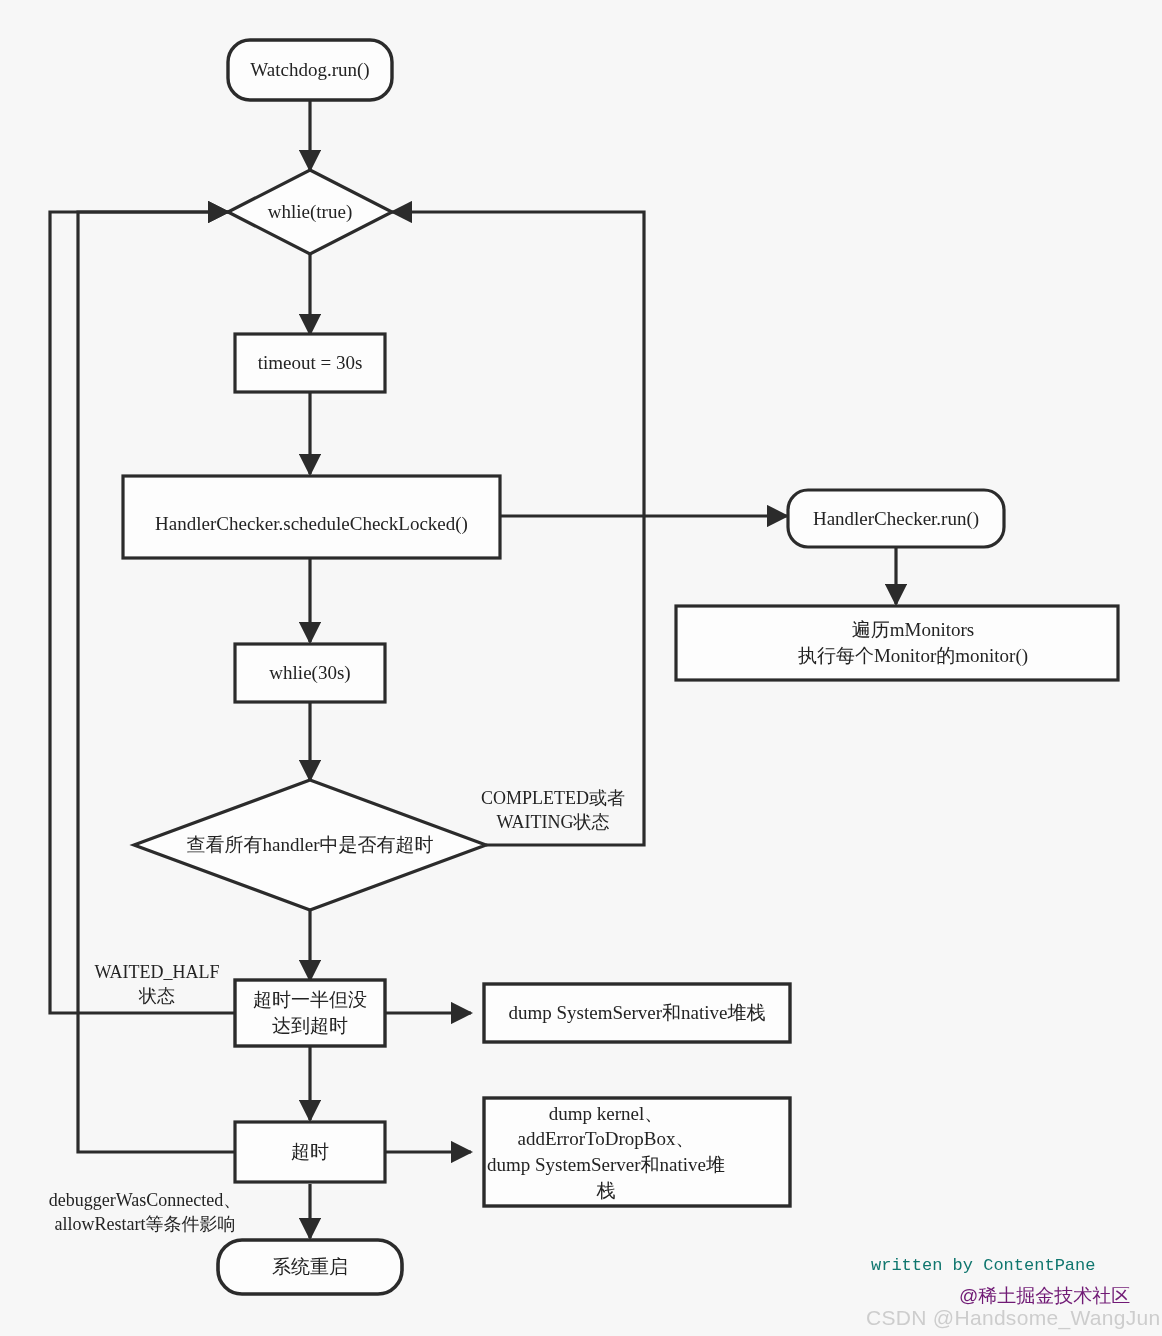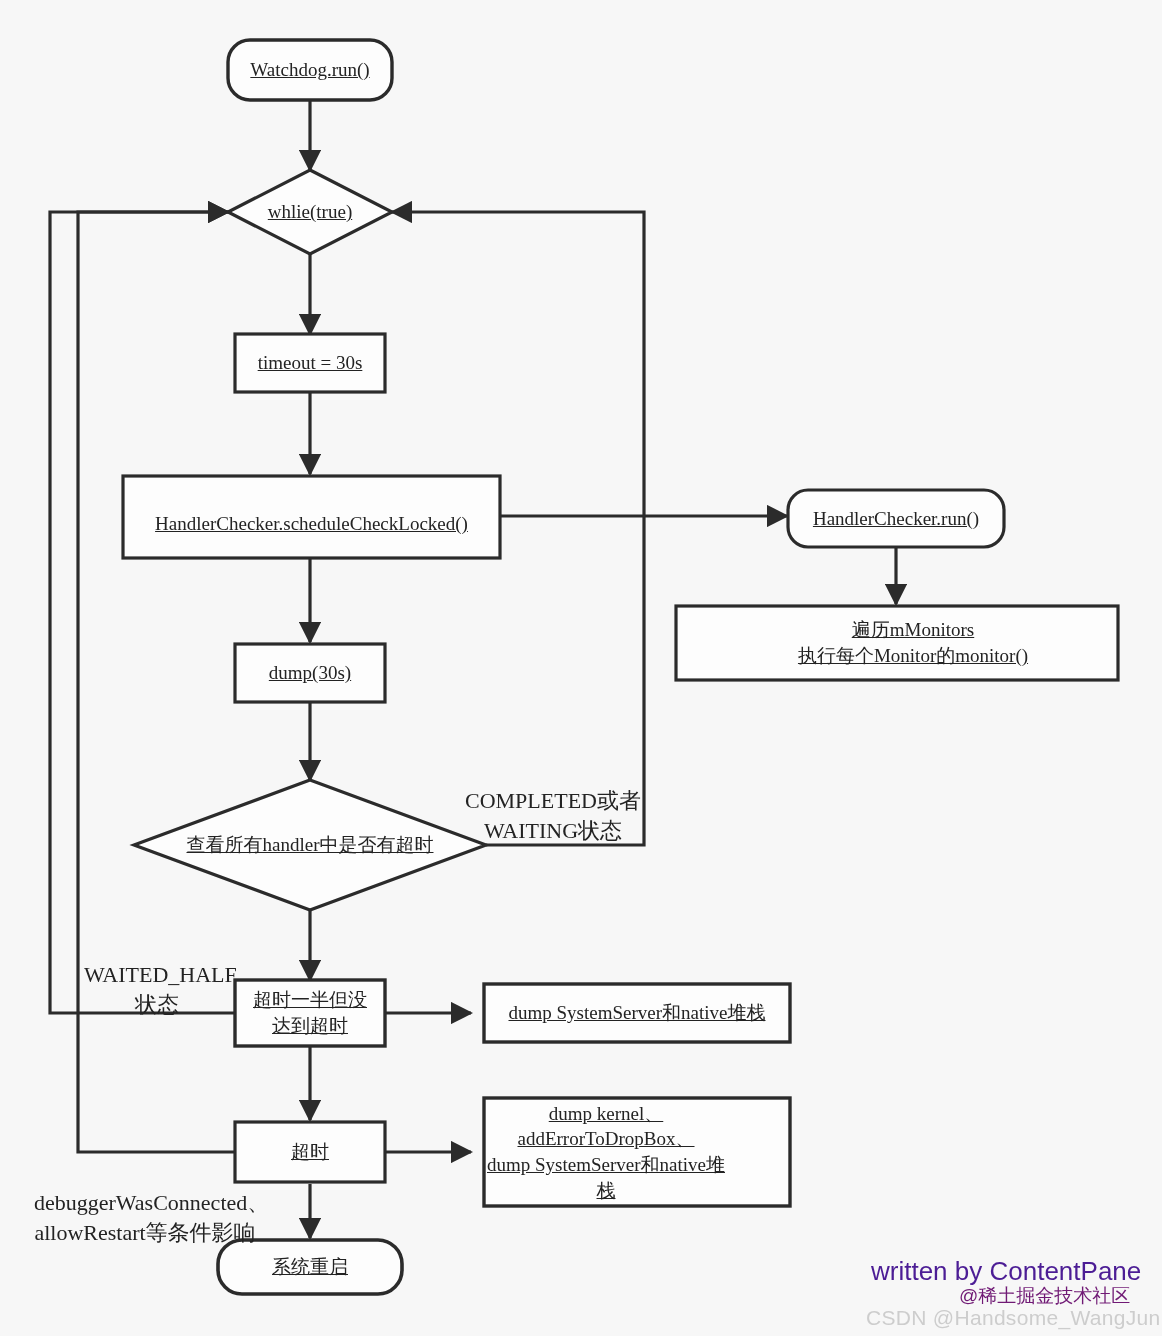--- a/index.html
+++ b/index.html
@@ -28,40 +28,39 @@
     align-items: center;
     justify-content: center;
     text-align: center;
     font-family: "Liberation Serif", "DejaVu Serif", serif;
     font-size: 19px;
     line-height: 1.35;
     color: #232323;
     white-space: pre-line;
     pointer-events: none;
     box-sizing: border-box;
-    text-decoration: underline;
   }
   .edge-label {
     position: absolute;
     font-family: "Liberation Serif", "DejaVu Serif", serif;
-    font-size: 22px;
+    font-size: 18px;
     line-height: 1.35;
     color: #232323;
     text-align: center;
     white-space: pre-line;
     box-sizing: border-box;
   }
   .wm {
     position: absolute;
     white-space: nowrap;
   }
   .wm-author {
-    font-family: Liberation Sans, sans-serif;
-    font-size: 26px;
-    color: #4c1d95;
+    font-family: Liberation Mono, monospace;
+    font-size: 17px;
+    color: #0f766e;
   }
   .wm-juejin {
     font-family: "Liberation Sans", sans-serif;
     font-size: 19px;
     color: #701a75;
   }
   .wm-csdn {
     font-family: "Liberation Sans", sans-serif;
     font-size: 21px;
     color: #cdcdcd;
@@ -149,21 +148,21 @@
 
 <div class="node-text" style="left:235px; top:334px; width:150px; height:58px;">timeout = 30s</div>
 
 <div class="node-text" style="left:123px; top:476px; width:377px; height:96px;">HandlerChecker.scheduleCheckLocked()</div>
 
 <div class="node-text" style="left:788px; top:490px; width:216px; height:57px;">HandlerChecker.run()</div>
 
 <div class="node-text" style="left:676px; top:606px; width:442px; height:74px;padding-left:32px;">遍历mMonitors
 执行每个Monitor的monitor()</div>
 
-<div class="node-text" style="left:235px; top:644px; width:150px; height:58px;">dump(30s)</div>
+<div class="node-text" style="left:235px; top:644px; width:150px; height:58px;">whlie(30s)</div>
 
 <div class="node-text" style="left:140px; top:815px; width:340px; height:60px;">查看所有handler中是否有超时</div>
 
 <div class="node-text" style="left:235px; top:980px; width:150px; height:66px;">超时一半但没
 达到超时</div>
 
 <div class="node-text" style="left:484px; top:984px; width:306px; height:58px;">dump SystemServer和native堆栈</div>
 
 <div class="node-text" style="left:235px; top:1122px; width:150px; height:60px;">超时</div>
 

